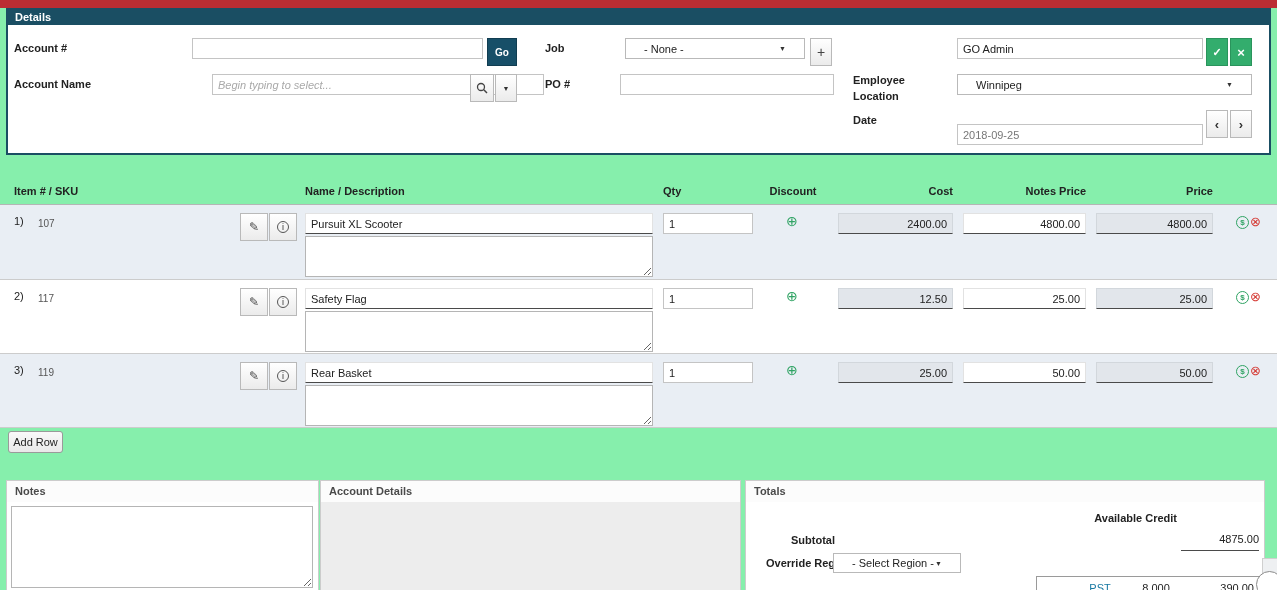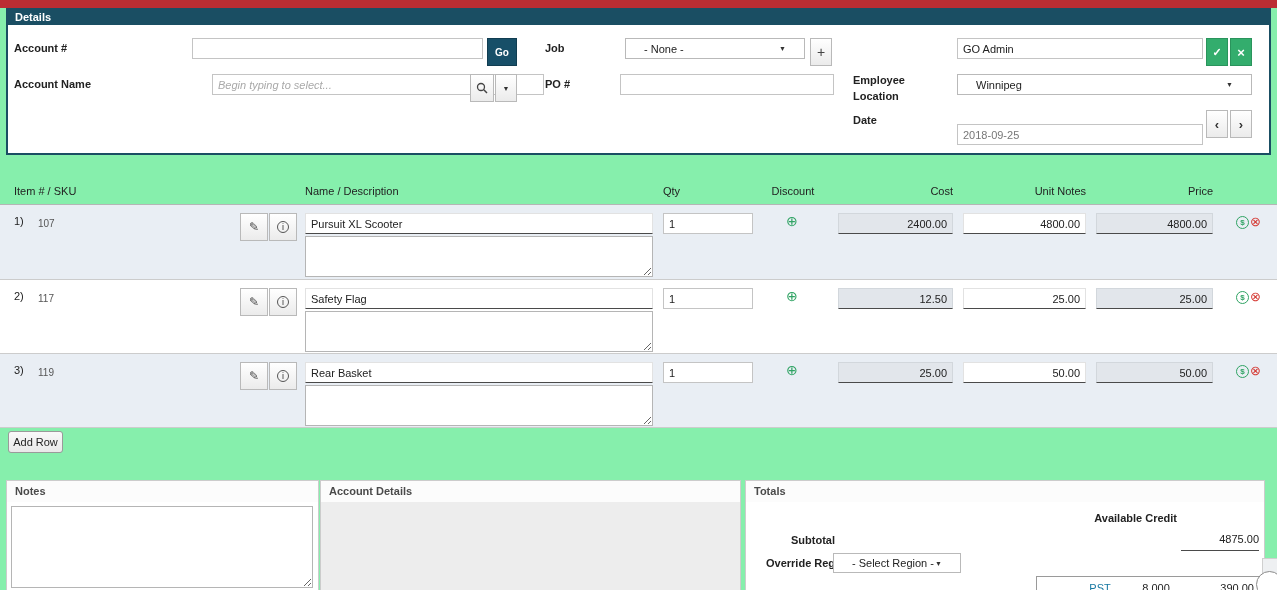--- a/index.html
+++ b/index.html
@@ -25,21 +25,21 @@
           background:linear-gradient(#ffffff,#ebebeb); box-sizing:border-box; display:flex;
           align-items:center; justify-content:center; font-family:inherit; font-size:12px; color:#444; cursor:pointer; }
   .gbtn { background:#33ad6d; border-color:#2a945c; color:#fff; font-weight:bold; }
   .gobtn { background:#174f68; border-color:#113d51; color:#fff; font-weight:bold; font-size:10px; }
   .chev { font-size:13px; font-weight:bold; line-height:13px; color:#333; }
   .srch-caret { font-size:7px; color:#333; }
 
   
   .items-header { position:absolute; left:0; top:178px; width:1277px; height:27px;
                   border-bottom:1px solid #b5b5b5; box-sizing:border-box; }
-  .ih { position:absolute; top:7px; font-weight:normal; }
+  .ih { position:absolute; top:7px; font-weight:bold; }
   .item-row { position:absolute; left:0; width:1277px; border-bottom:1px solid #cccccc;
               box-sizing:border-box; background:#fff; }
   .item-row.alt { background:#e9eef4; }
   .row-num { position:absolute; left:14px; top:10px; }
   .row-sku { position:absolute; left:38px; top:13px; font-size:10px; color:#555; }
   .uline { position:absolute; height:21px; box-sizing:border-box; font-family:inherit; font-size:11px;
            color:#222; padding:0 5px; border:1px solid #e2e2e2; border-bottom:1px solid #4a4a4a; background:#fff; }
   .uline.gray { background:#e2e6eb; border-color:#d2d7dc; border-bottom-color:#4a4a4a; }
   .num { text-align:right; }
   .row-name  { left:305px; top:8px; width:348px; }
@@ -143,21 +143,21 @@
       <span class="chev">›</span>
     </button>
   </section>
 
   <div class="items-header">
     <span class="ih" style="left:14px;">Item # / SKU</span>
     <span class="ih" style="left:305px;">Name / Description</span>
     <span class="ih" style="left:663px;">Qty</span>
     <span class="ih" style="left:763px;width:60px;text-align:center;">Discount</span>
     <span class="ih" style="left:860px;width:93px;text-align:right;">Cost</span>
-    <span class="ih" style="left:990px;width:96px;text-align:right;">Unit Notes</span>
+    <span class="ih" style="left:990px;width:96px;text-align:right;">Notes Price</span>
     <span class="ih" style="left:1120px;width:93px;text-align:right;">Price</span>
   </div>
 
   <div class="item-row alt" style="top:205px;height:75px;">
     <span class="row-num">1)</span>
     <span class="row-sku">107</span>
     <button class="mbtn" style="left:240px;top:8px;width:28px;">
       <span class="edit-glyph">✎</span>
     </button>
     <button class="mbtn" style="left:269px;top:8px;width:28px;">

